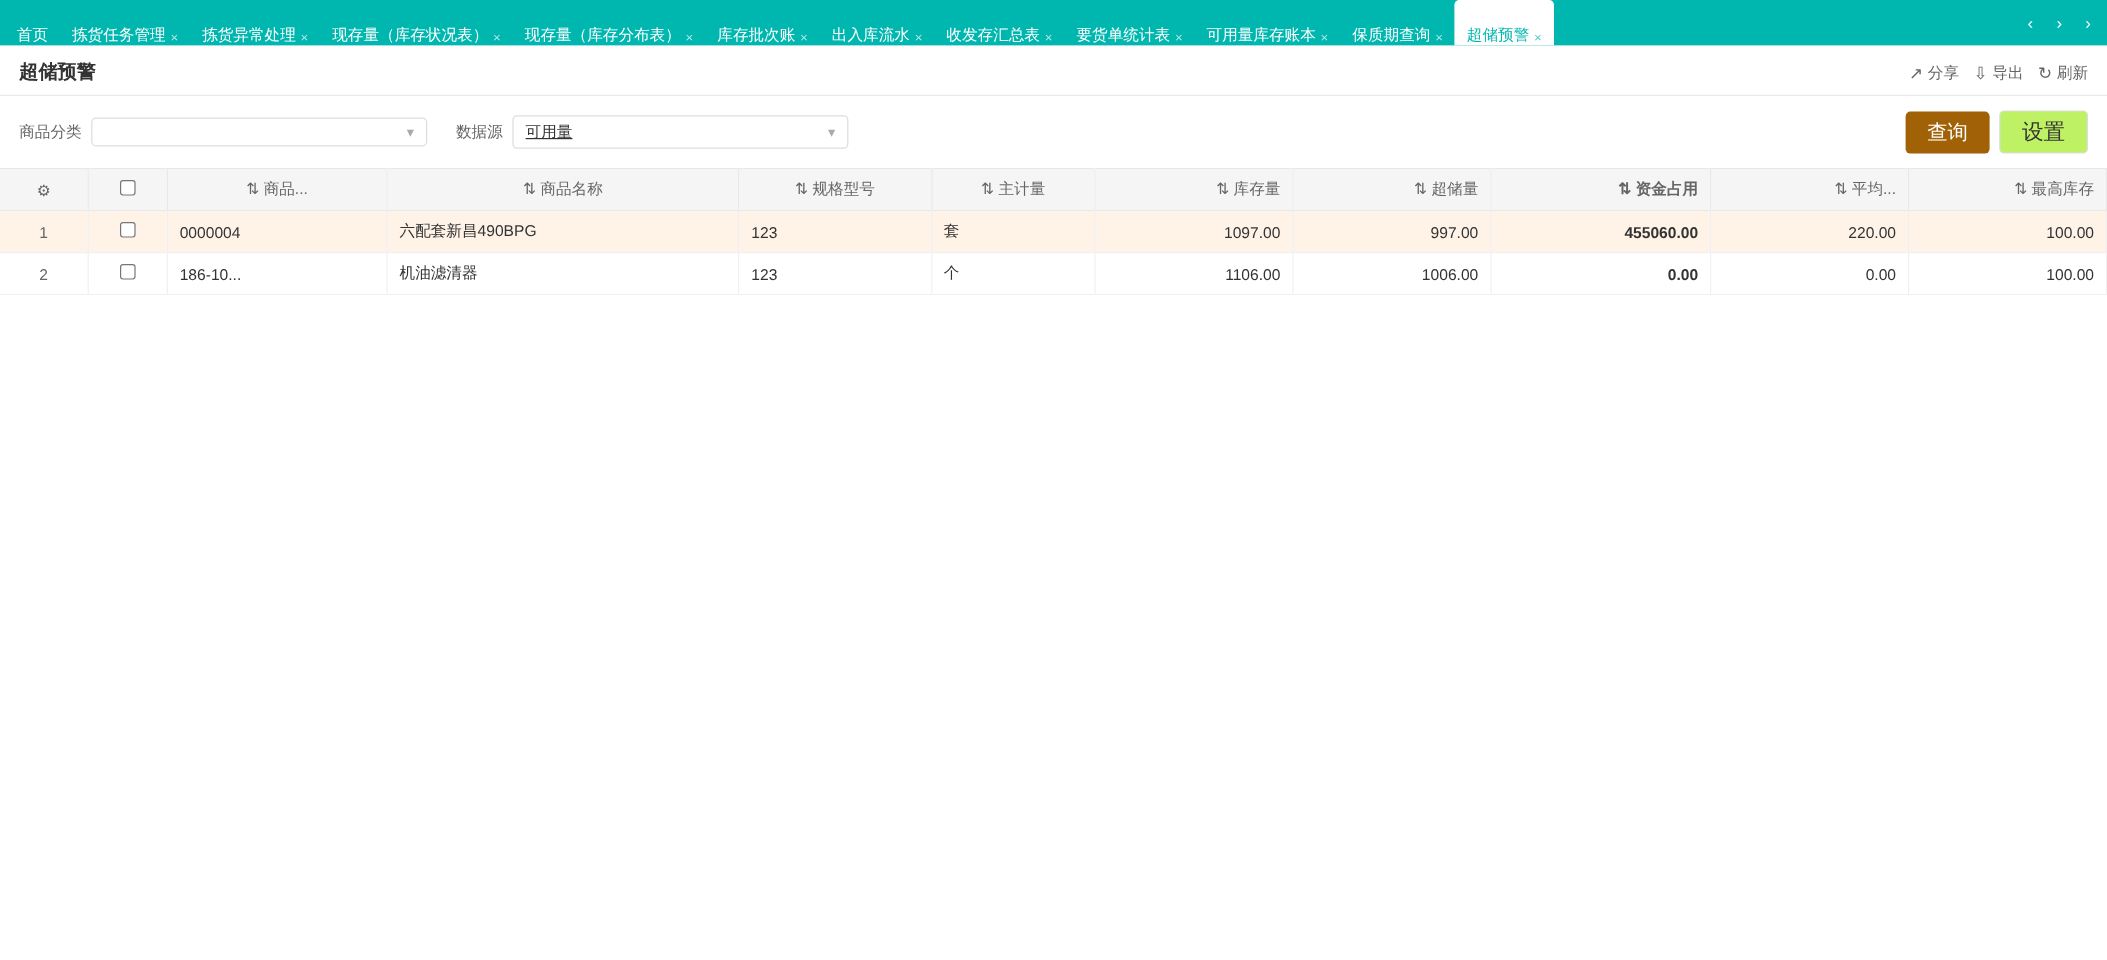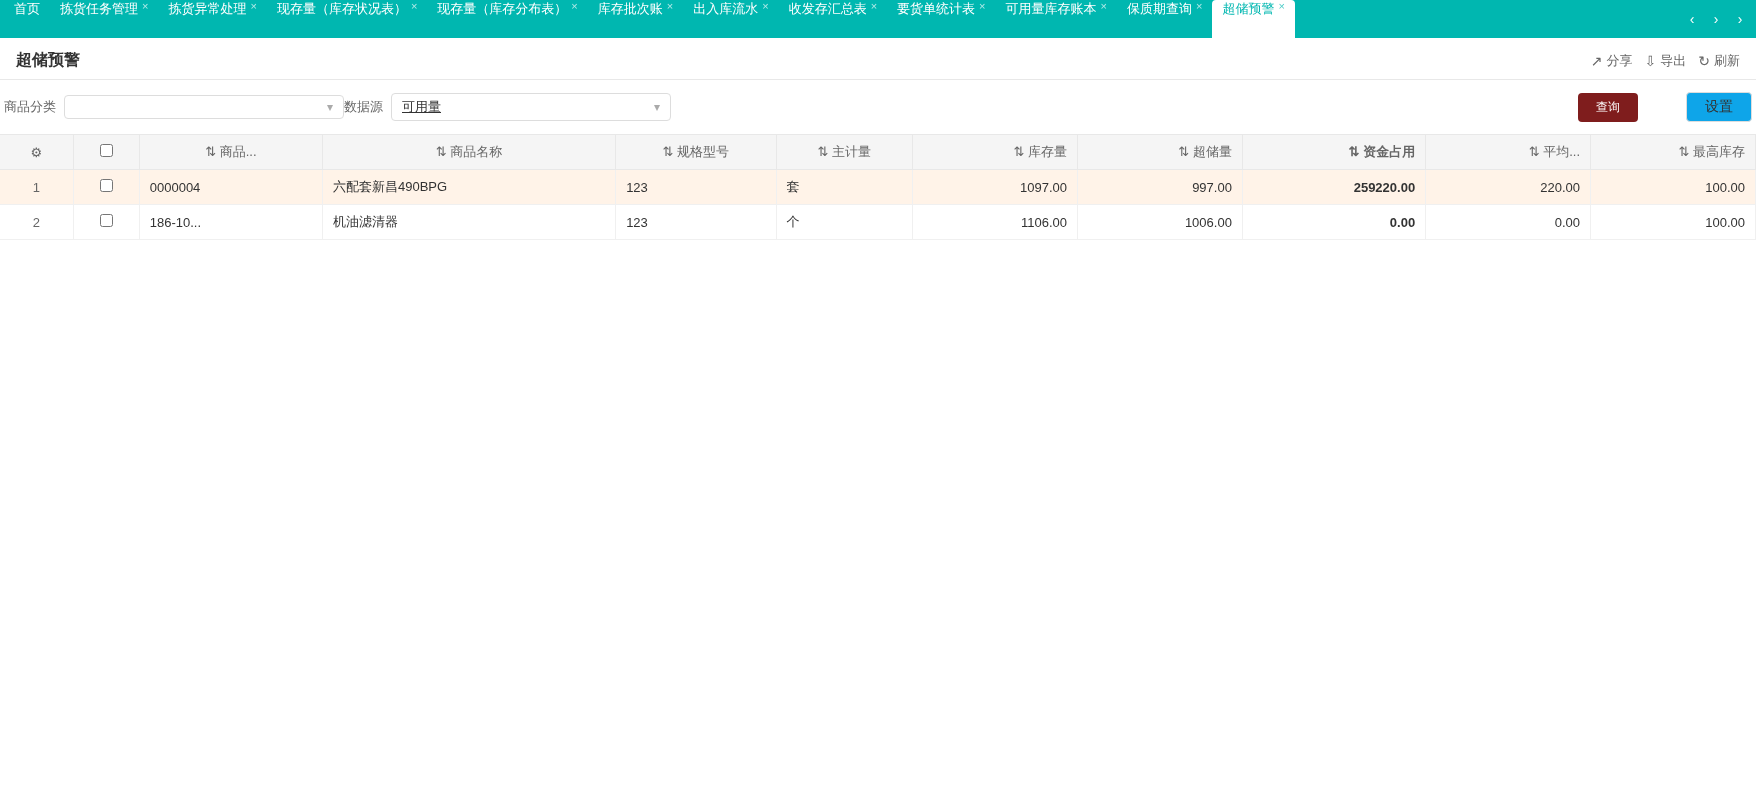--- a/index.html
+++ b/index.html
@@ -9,21 +9,21 @@
     .nav-bar {
       display: flex;
       align-items: center;
       background: #00b7b0;
       height: 38px;
       padding: 0 4px;
       overflow: hidden;
     }
     .nav-item {
       display: flex;
-      align-items: flex-start;
+      align-items: flex-end;
       padding: 0 10px;
       height: 38px;
       color: #fff;
       white-space: nowrap;
       cursor: pointer;
       font-size: 13px;
     }
     .nav-item.active { background: #fff; color: #00b7b0; border-radius: 4px 4px 0 0; }
     .nav-close {
       margin-left: 4px;
@@ -78,21 +78,22 @@
       color: #666;
       cursor: pointer;
       font-size: 13px;
     }
     .action-icon { font-size: 14px; }
 
     
     .filter-bar {
       display: flex;
       align-items: center;
-      padding: 12px 4px;
+      padding: 12px 16px;
+      gap: 24px;
       flex-wrap: wrap;
     }
     .filter-item {
       display: flex;
       align-items: center;
       gap: 8px;
     }
     .filter-label { color: #666; white-space: nowrap; }
     .filter-select {
       display: flex;
@@ -103,37 +104,36 @@
       width: 280px;
       justify-content: space-between;
       cursor: pointer;
       background: #fff;
     }
     .filter-chevron { color: #aaa; font-size: 12px; }
     .filter-value { color: #333; text-decoration: underline; }
 
     
     .btn-primary {
-      background: #7f1d1d;
+      background: #a16207;
       color: #fff;
       border: none;
       border-radius: 4px;
       padding: 6px 18px;
       cursor: pointer;
-      font-size: 12px;
+      font-size: 17px;
     }
     .btn-default {
-      background: #0ea5e9;
+      background: #bef264;
       color: #333;
       border: 1px solid #ddd;
       border-radius: 4px;
       padding: 5px 18px;
       cursor: pointer;
-      font-size: 14px;
-      margin-left: 40px;
+      font-size: 18px;
     }
     .btn-group {
       margin-left: auto;
       display: flex;
       gap: 8px;
       align-items: center;
     }
 
     
     .table-wrapper {
@@ -333,21 +333,21 @@
       <tbody id="table-body">
       <tr class="row-highlight">
       <td class="row-num">1</td>
       <td class="checkbox-col"><input type="checkbox" style=""></td>
       <td class="col-code">0000004</td>
       <td class="col-name">六配套新昌490BPG</td>
       <td class="col-spec">123</td>
       <td class="col-unit">套</td>
       <td class="col-stock text-right">1097.00</td>
       <td class="col-over text-right">997.00</td>
-      <td class="col-capital text-right">259220.00</td>
+      <td class="col-capital text-right">455060.00</td>
       <td class="col-avg text-right">220.00</td>
       <td class="col-max text-right">100.00</td>
     </tr>
           <tr class="row-normal">
       <td class="row-num">2</td>
       <td class="checkbox-col"><input type="checkbox" style=""></td>
       <td class="col-code">186-10...</td>
       <td class="col-name">机油滤清器</td>
       <td class="col-spec">123</td>
       <td class="col-unit">个</td>

